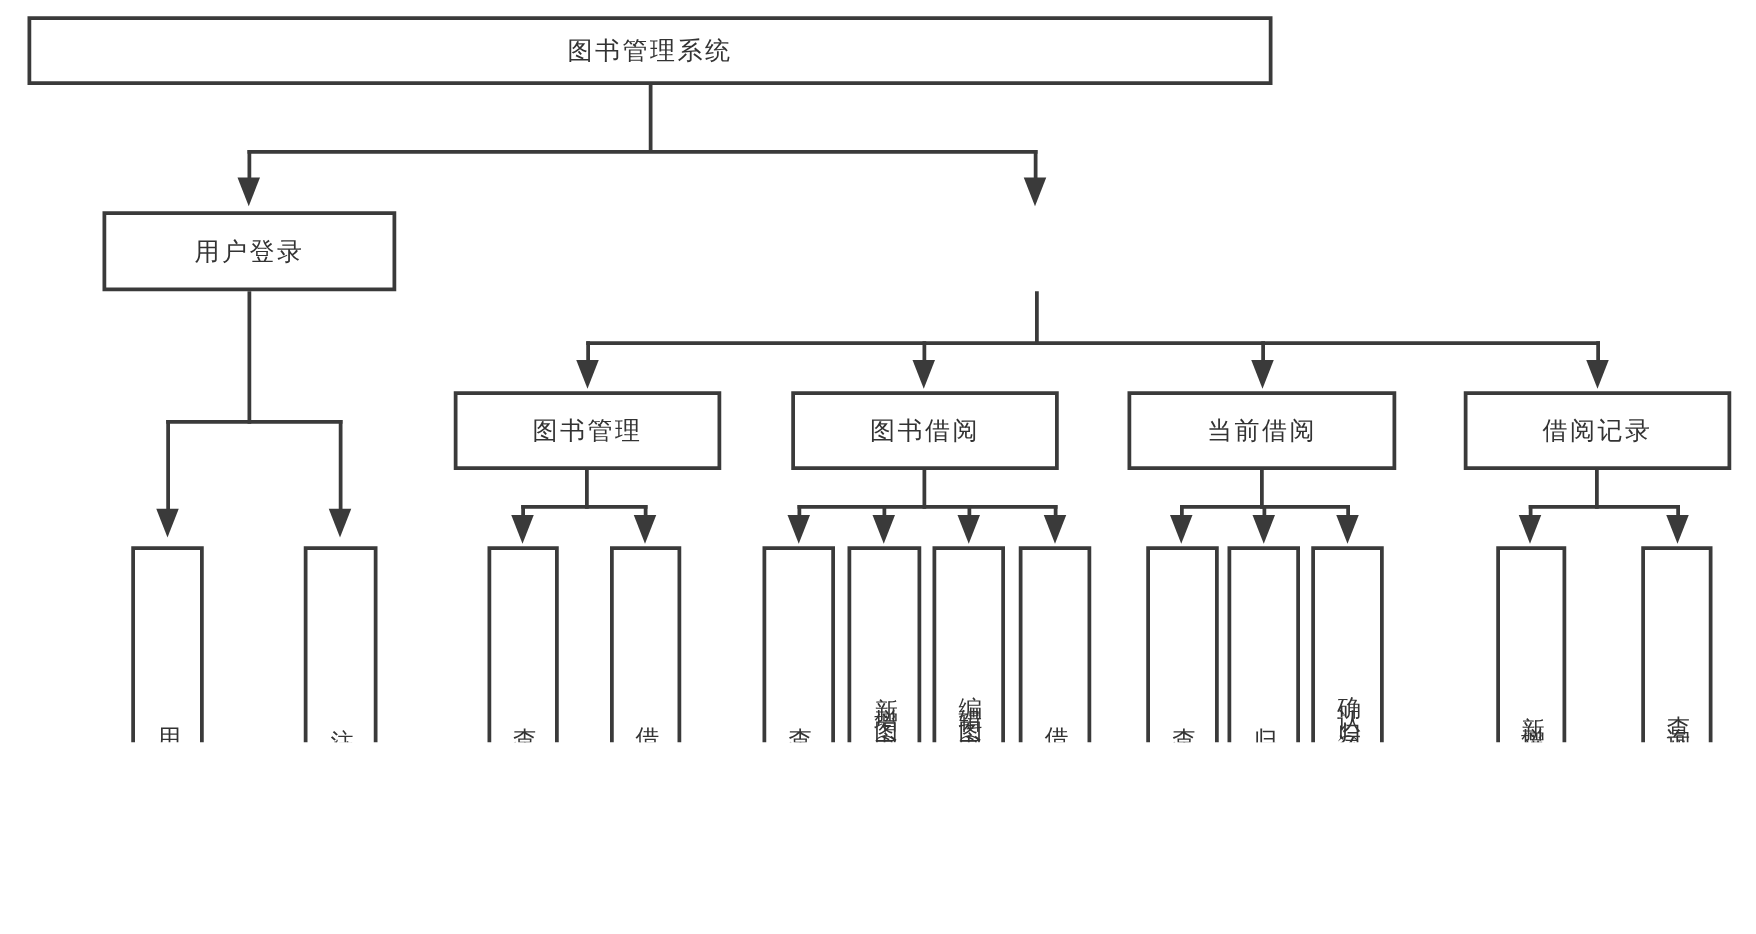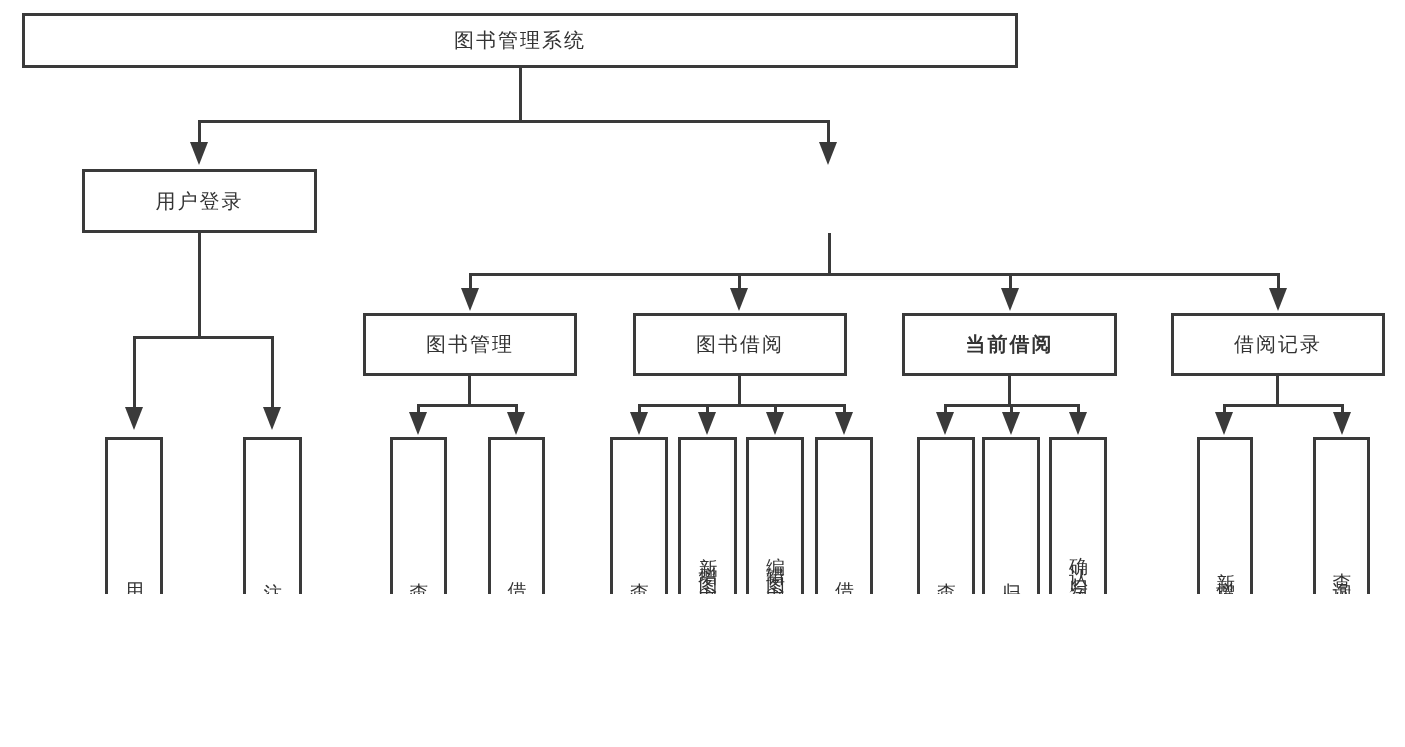--- a/index.html
+++ b/index.html
@@ -103,21 +103,21 @@
   <div class="ah" style="left:1001px; top:288px;"></div>
   <div class="vl" style="left:1277px; top:273px; height:18px;"></div>
   <div class="ah" style="left:1269px; top:288px;"></div>
 
   <div class="box" style="left:363px; top:313px; width:214px; height:63px;">
     <span>图书管理</span>
   </div>
   <div class="box" style="left:633px; top:313px; width:214px; height:63px;">
     <span>图书借阅</span>
   </div>
-  <div class="box" style="left:902px; top:313px; width:215px; height:63px;font-weight:bold;">
+  <div class="box" style="left:902px; top:313px; width:215px; height:63px;">
     <span>当前借阅</span>
   </div>
   <div class="box" style="left:1171px; top:313px; width:214px; height:63px;text-align:center;">
     <span>借阅记录</span>
   </div>
 
   <div class="vl" style="left:468px; top:376px; height:31px;"></div>
   <div class="hl" style="left:417px; top:404px; width:101px;"></div>
   <div class="vl" style="left:417px; top:404px; height:10px;"></div>
   <div class="ah" style="left:409px; top:412px;"></div>

